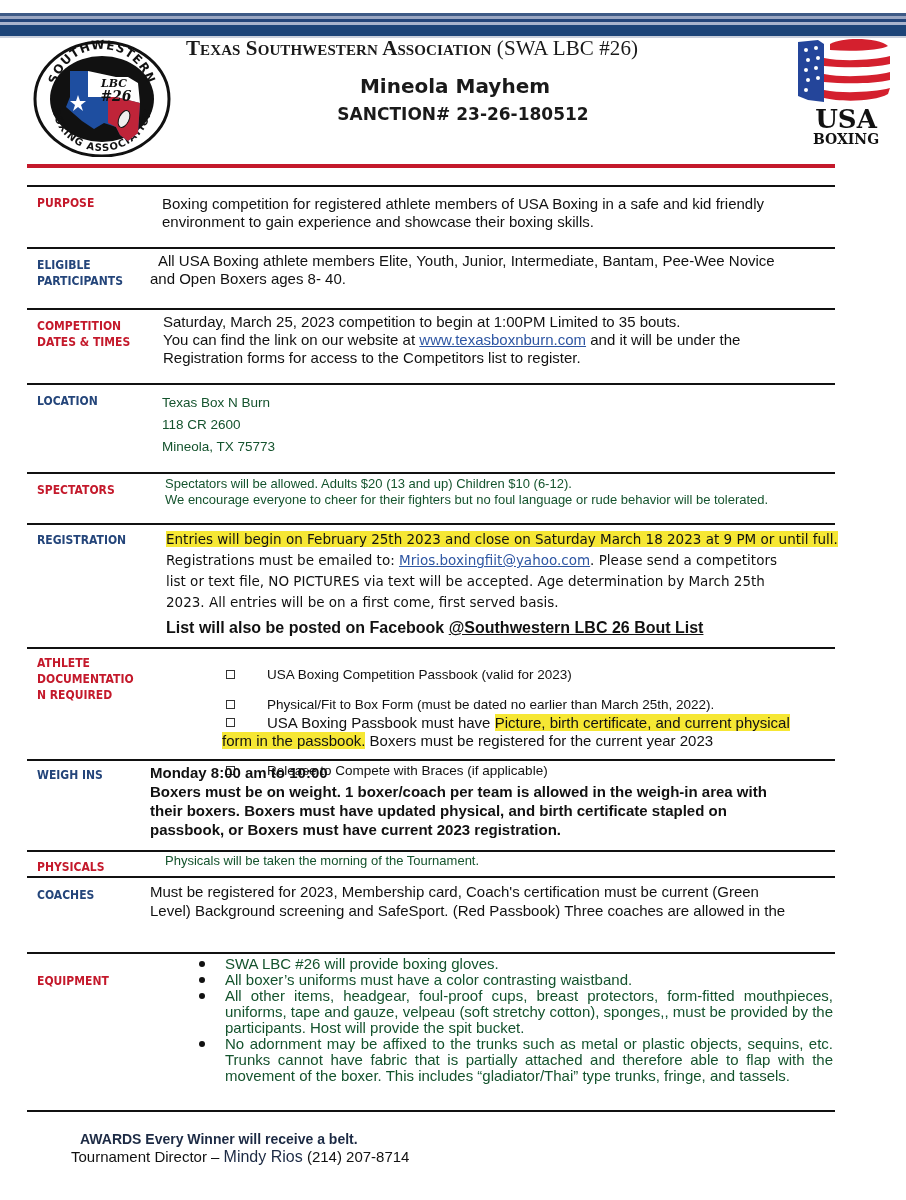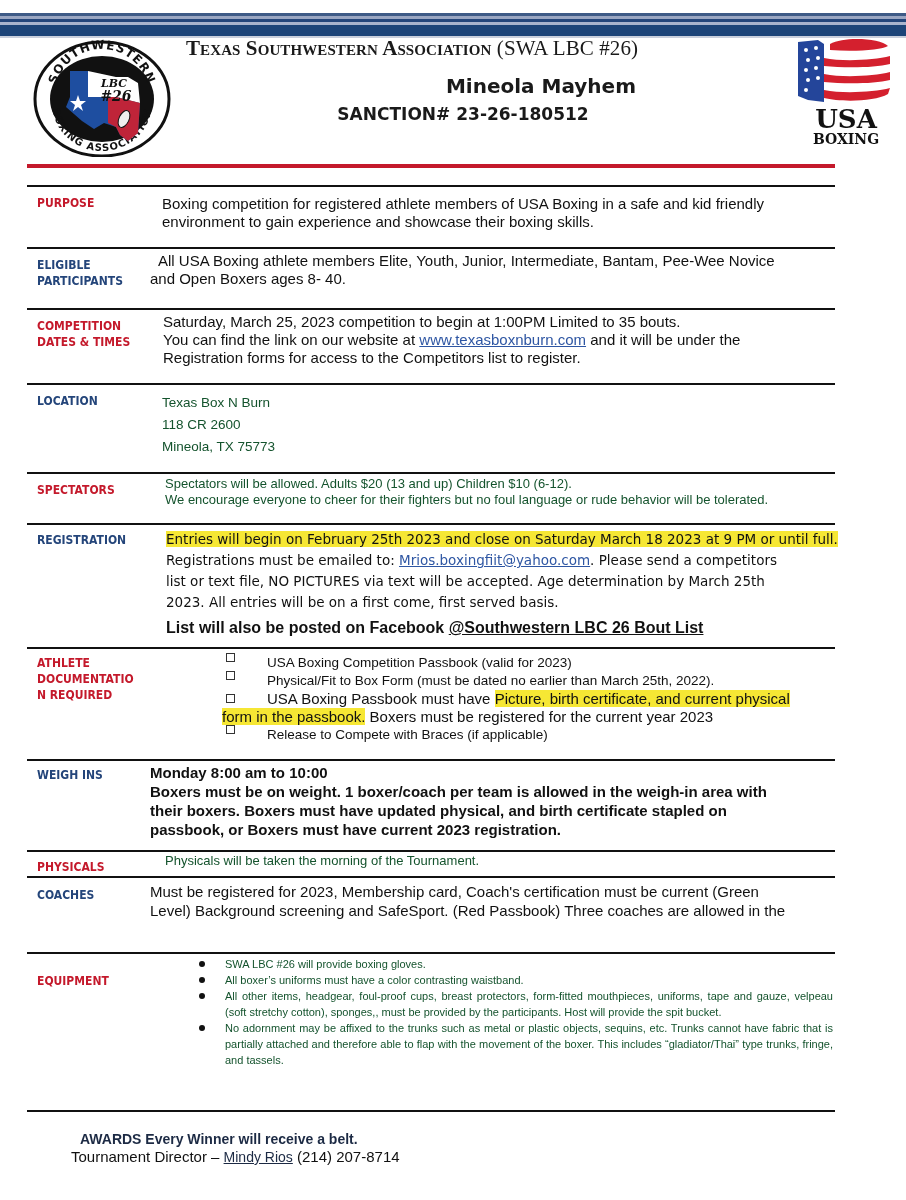--- a/index.html
+++ b/index.html
@@ -15,38 +15,38 @@
   .s5 { top: 12px; height: 11px; background: #1d4478; }
   .s6 { top: 23px; height: 2px; background: #c9cfdc; left: 30px; width: 140px; }
 
   
   .logo-left { position: absolute; left: 32px; top: 37px; width: 140px; height: 120px; }
   .logo-right { position: absolute; left: 794px; top: 36px; width: 104px; height: 112px; }
 
   
   .hdr-title { position: absolute; left: 186px; top: 36px; width: 580px; font-family: "Liberation Serif", serif; font-size: 21px; color: #1a1a1a; letter-spacing: 0.1px; white-space: nowrap; }
   .hdr-title .sc { font-variant: small-caps; font-weight: bold; }
-  .hdr-event { position: absolute; left: 290px; top: 74px; width: 346px; text-align: right; font-family: "DejaVu Sans", sans-serif; font-weight: bold; font-size: 20px; color: #1a1a1a; }
+  .hdr-event { position: absolute; left: 282px; top: 74px; width: 346px; text-align: center; font-family: "DejaVu Sans", sans-serif; font-weight: bold; font-size: 20px; color: #1a1a1a; }
   .hdr-sanction { position: absolute; left: 290px; top: 104px; width: 346px; text-align: center; font-family: "DejaVu Sans", sans-serif; font-weight: bold; font-size: 17px; color: #1a1a1a; }
 
   .red-rule { position: absolute; left: 27px; top: 164px; width: 808px; height: 4px; background: #c4192b; }
   .rule { position: absolute; left: 27px; width: 808px; height: 2px; background: #111; }
 
   .label { position: absolute; left: 37px; font-family: "DejaVu Sans", sans-serif; font-weight: bold; font-size: 12px; line-height: 16px; transform: scaleX(0.9); transform-origin: left top; }
   .label.red { color: #c4192b; }
   .label.blue { color: #24457a; }
 
   .body-text { position: absolute; font-family: "Liberation Sans", sans-serif; font-size: 15px; line-height: 18px; color: #111; }
   .small-text { position: absolute; font-family: "Liberation Sans", sans-serif; font-size: 13px; line-height: 16px; color: #14532d; }
   .calibri { font-family: "DejaVu Sans", sans-serif; font-size: 13.5px; line-height: 21px; color: #111; }
   a.link { color: #2e56a3; text-decoration: underline; }
   .hl { background: #f6e734; text-align: right; }
   .bold { font-weight: bold; }
 
-  .checkrow { display: flex; align-items: flex-start; }
+  .checkrow { display: flex; align-items: center; margin-top: 12px; }
   .checkbox { display: inline-block; width: 7px; height: 7px; border: 1px solid #333; margin-right: 32px; margin-left: 4px; position: relative; top: -1px; }
 
   .bullet-list { list-style: none; margin: 0; padding: 0; }
   .bullet-list li { position: relative; padding-left: 30px; text-align: justify; }
   .bullet-list li .dot { position: absolute; left: 4px; top: 5px; width: 6px; height: 6px; border-radius: 50%; background: #111; }
 </style>
 </head>
 <body>
 
 <div class="stripes">
@@ -196,23 +196,23 @@
 
 <div class="rule" style="top:876px"></div>
 <div class="label blue" style="top:887px">COACHES</div>
 <div class="body-text" style="left:150px; top:882px; width:690px; line-height:19px;">
   <div>Must be registered for 2023, Membership card, Coach's certification must be current (Green</div>
   <div>Level) Background screening and SafeSport.  (Red Passbook) Three coaches are allowed in the</div>
 </div>
 
 <div class="rule" style="top:952px"></div>
 <div class="label red" style="top:973px">EQUIPMENT</div>
-<ul class="bullet-list small-text" style="left:195px; top:956px; width:638px; font-size:11px;">
+<ul class="bullet-list small-text" style="left:195px; top:956px; width:638px; font-size:15px;">
   <li><span class="dot"></span><span>SWA LBC #26 will provide boxing gloves.</span></li>
   <li><span class="dot"></span><span>All boxer’s uniforms must have a color contrasting waistband.</span></li>
   <li><span class="dot"></span><span>All other items, headgear, foul-proof cups, breast protectors, form-fitted mouthpieces, uniforms, tape and gauze, velpeau (soft stretchy cotton), sponges,, must be provided by the participants. Host will provide the spit bucket.</span></li>
   <li><span class="dot"></span><span>No adornment may be affixed to the trunks such as metal or plastic objects, sequins, etc. Trunks cannot have fabric that is partially attached and therefore able to flap with the movement of the boxer. This includes “gladiator/Thai” type trunks, fringe, and tassels.</span></li>
 </ul>
 
 <div class="rule" style="top:1110px"></div>
 
 <div style="position:absolute; left:80px; top:1131px; font-family:'Liberation Sans', sans-serif; font-weight:bold; font-size:14px; color:#1c2a44;">AWARDS Every Winner will receive a belt.</div>
-<div style="position:absolute; left:71px; top:1148px; font-family:'Liberation Sans', sans-serif; font-size:15px; color:#111;"><span>Tournament Director – </span><span style="color:#1c2a44; font-size:14px;text-decoration:underline;">Mindy Rios</span><span> (214) 207-8714</span></div>
+<div style="position:absolute; left:71px; top:1148px; font-family:'Liberation Sans', sans-serif; font-size:15px; color:#111;"><span>Tournament Director – </span><span style="color:#1c2a44; font-size:16px;">Mindy Rios</span><span> (214) 207-8714</span></div>
 
 </body></html>

